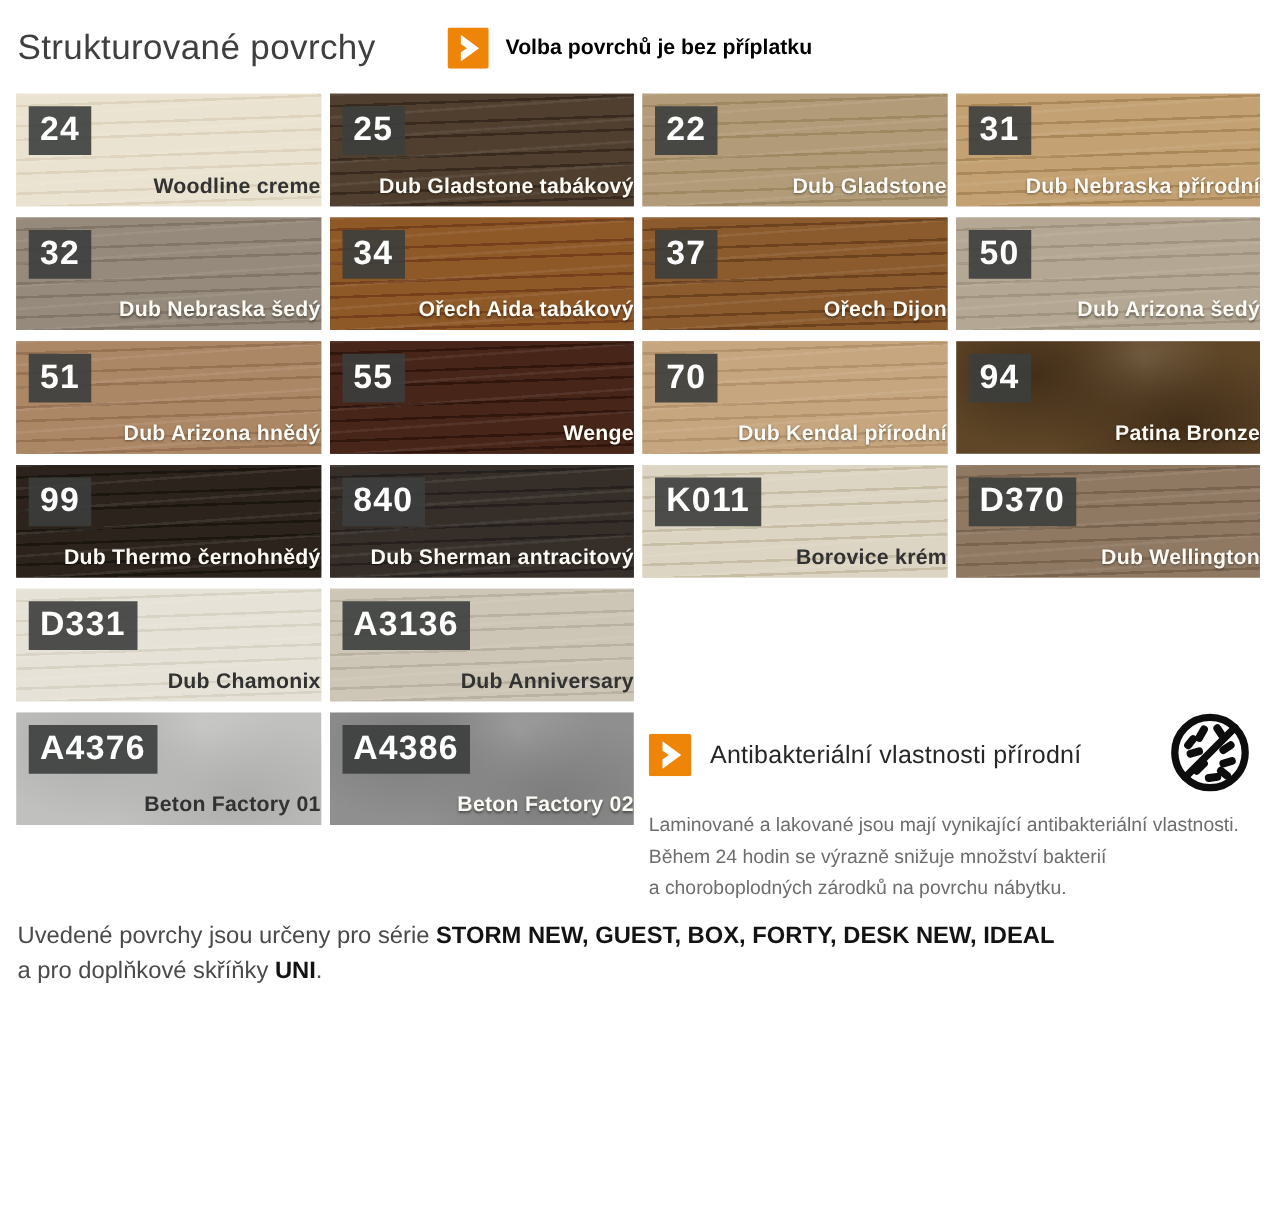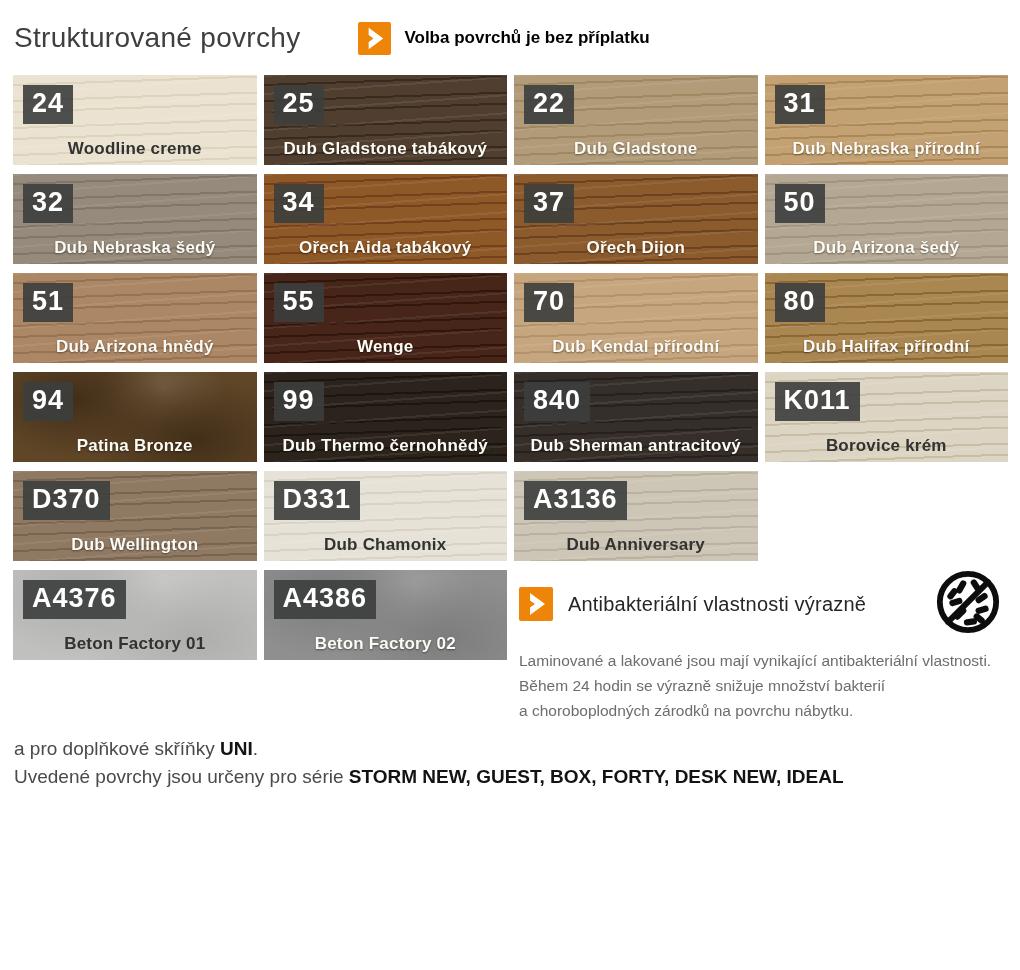--- a/index.html
+++ b/index.html
@@ -36,21 +36,21 @@
       radial-gradient(ellipse 170px 95px at 75% 75%, var(--c2), rgba(0,0,0,0) 65%),
       radial-gradient(ellipse 90px 60px at 62% 18%, rgba(255,255,255,0.12), rgba(0,0,0,0) 70%);
   }
   .badge{
     position:absolute;top:10px;left:10px;
     background:var(--badge_bg,rgba(62,63,62,.9));color:#fff;
     font-size:27px;font-weight:bold;line-height:1.15;
     padding:3px 9px 5px;letter-spacing:1px;
   }
   .label{
-    position:absolute;top:64px;left:0;right:0;text-align:center;
+    position:absolute;top:64px;left:0;right:0;text-align:right;
     font-size:17px;font-weight:bold;letter-spacing:.2px;
   }
   .label.light{color:#fdfbf5;text-shadow:0 1px 2px rgba(0,0,0,.45);}
   .label.dark{color:#323232;text-shadow:none;}
 
   
   .bottom-row{
     display:grid;grid-template-columns:repeat(4,1fr);
     gap:9px 7px;padding:0 12px 0 13px;margin-top:9px;
   }
@@ -122,24 +122,20 @@
         <span class="label light">Dub Arizona hnědý</span>
       </div>
       <div class="swatch wood" style="--c1: #472518; --c2: #31160d;">
         <span class="badge">55</span>
         <span class="label light">Wenge</span>
       </div>
       <div class="swatch wood" style="--c1: #c6a67f; --c2: #b4936c;">
         <span class="badge">70</span>
         <span class="label light">Dub Kendal přírodní</span>
       </div>
-      <div class="swatch wood" style="--c1: #aa8751; --c2: #8b6836;">
-        <span class="badge">80</span>
-        <span class="label light">Dub Halifax přírodní</span>
-      </div>
       <div class="swatch stone" style="--c1: #5f4627; --c2: #422e19;">
         <span class="badge">94</span>
         <span class="label light">Patina Bronze</span>
       </div>
       <div class="swatch wood" style="--c1: #2c231c; --c2: #1c1611;">
         <span class="badge">99</span>
         <span class="label light">Dub Thermo černohnědý</span>
       </div>
       <div class="swatch wood" style="--c1: #362f29; --c2: #26211e;">
         <span class="badge">840</span>
@@ -174,21 +170,21 @@
         <span class="label light">Beton Factory 02</span>
       </div>
       <div class="anti">
       <div class="anti-head">
         <span class="arrow-ic">
           <svg viewBox="0 0 34 34" width="34" height="34">
             <rect width="34" height="34" rx="2" style="fill:var(--accent,#ee8408)"></rect>
             <path d="M11 6 L26 17 L11 28 L11 20.5 L16 17 L11 13.5 Z" fill="#ffffff"></path>
           </svg>
         </span>
-        <span class="anti-title">Antibakteriální vlastnosti výrazně</span>
+        <span class="anti-title">Antibakteriální vlastnosti přírodní</span>
         <span class="bact-ic">
           <svg viewBox="0 0 70 70" width="68" height="68" fill="none" stroke="#0d0d0d" stroke-linecap="round">
             <circle cx="35" cy="35" r="29" stroke-width="6"></circle>
             <line x1="14.5" y1="55.5" x2="55.5" y2="14.5" stroke-width="6"></line>
             <g stroke-width="6.5">
               <line x1="30" y1="16" x2="26" y2="23"></line>
               <line x1="41" y1="15" x2="45" y2="21"></line>
               <line x1="52" y1="29" x2="46" y2="33"></line>
               <line x1="53" y1="42" x2="46" y2="44"></line>
               <line x1="44" y1="50" x2="49" y2="54"></line>
@@ -202,18 +198,18 @@
       </div>
       <div class="anti-text">
         <div>Laminované a lakované jsou mají vynikající antibakteriální vlastnosti.</div>
         <div>Během 24 hodin se výrazně snižuje množství bakterií</div>
         <div>a choroboplodných zárodků na povrchu nábytku.</div>
       </div>
     </div>
   </div>
 
   <footer>
+    <div class="f-line"><span>Uvedené povrchy jsou určeny pro série </span><b>STORM NEW, GUEST, BOX, FORTY, DESK NEW, IDEAL</b></div>
     <div class="f-line"><span>a pro doplňkové skříňky </span><b>UNI</b><span>.</span></div>
-    <div class="f-line"><span>Uvedené povrchy jsou určeny pro série </span><b>STORM NEW, GUEST, BOX, FORTY, DESK NEW, IDEAL</b></div>
 
   </footer>
 
 </div>
 
 </body></html>

